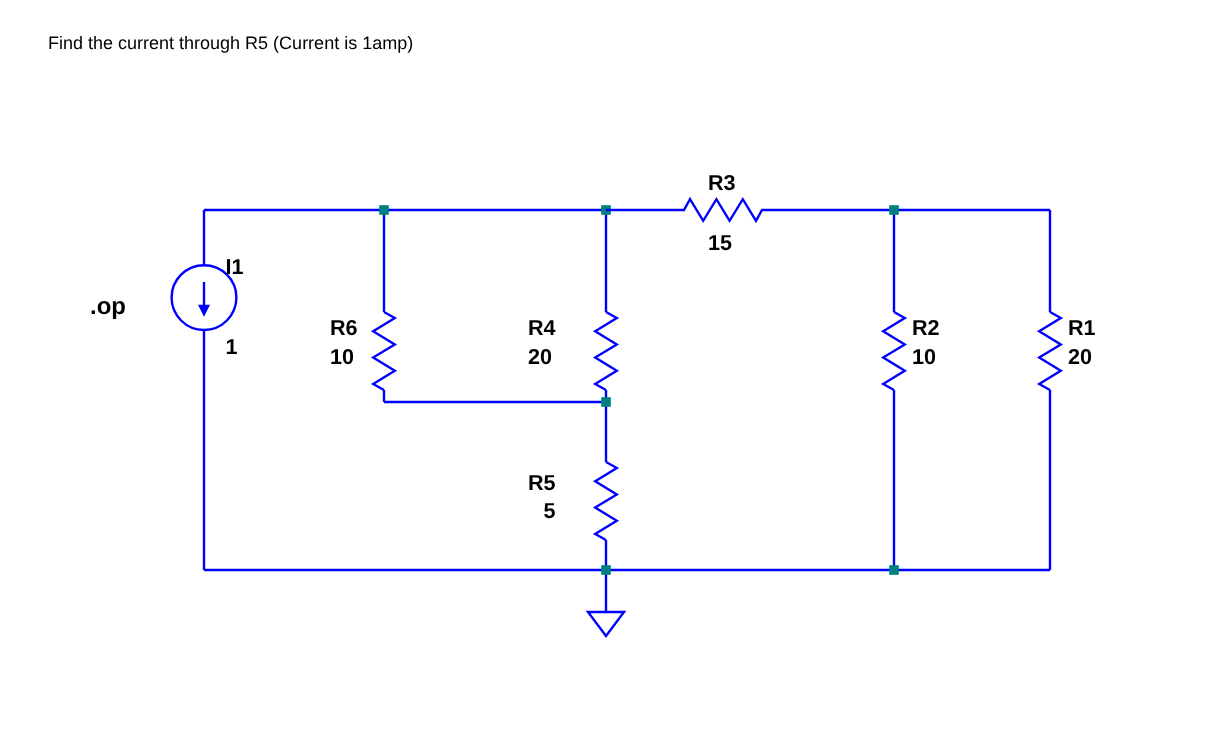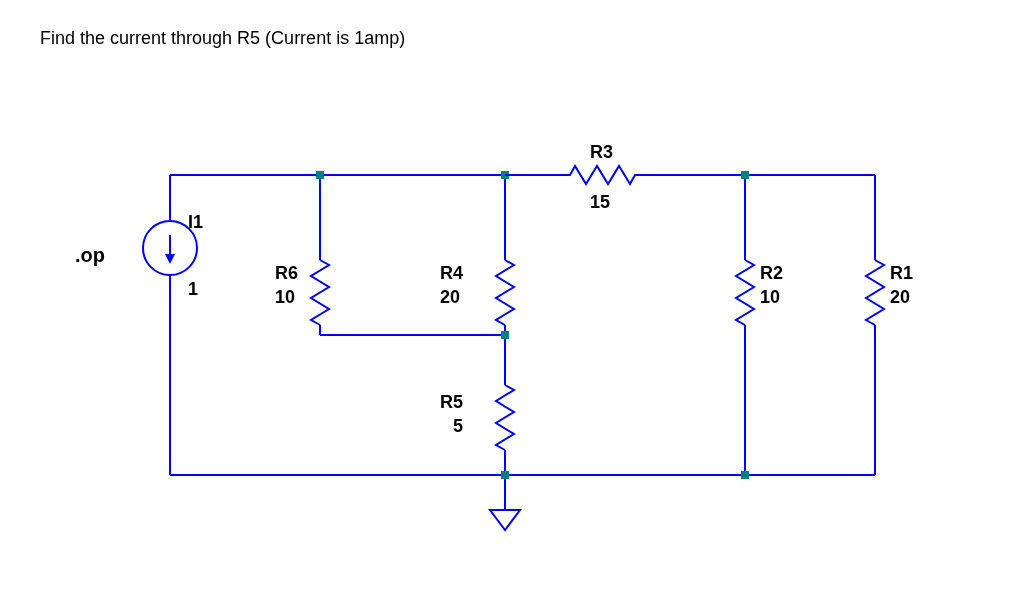--- a/index.html
+++ b/index.html
@@ -8,21 +8,21 @@
     width: 1026px;
     height: 608px;
     background: #ffffff;
     font-family: Arial, Helvetica, sans-serif;
     overflow: hidden;
   }
   .question {
     position: absolute;
     top: 28px;
     left: 40px;
-    font-size: 18px;
+    font-size: 15px;
     color: #000;
   }
   svg {
     position: absolute;
     top: 0;
     left: 0;
   }
   .comp-label {
     font-family: Arial, sans-serif;
     font-size: 18px;

